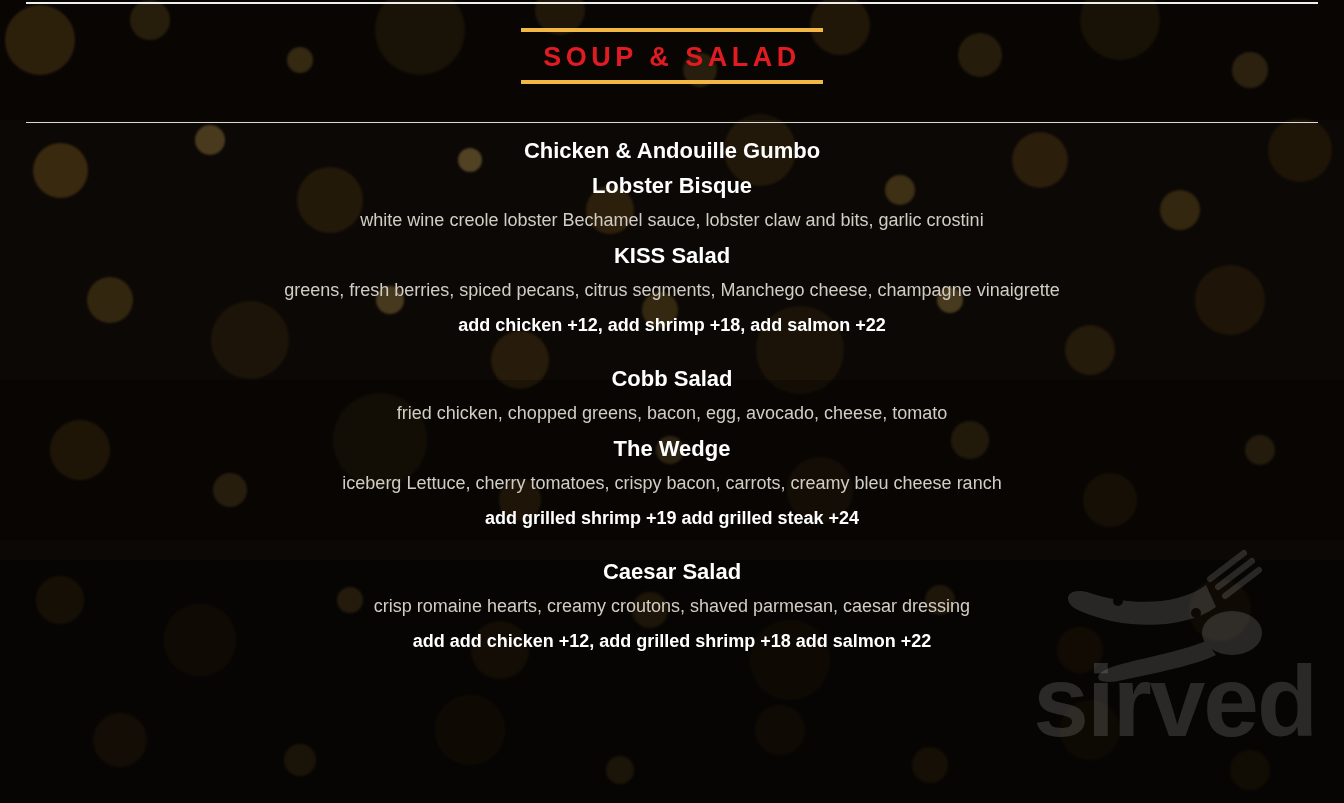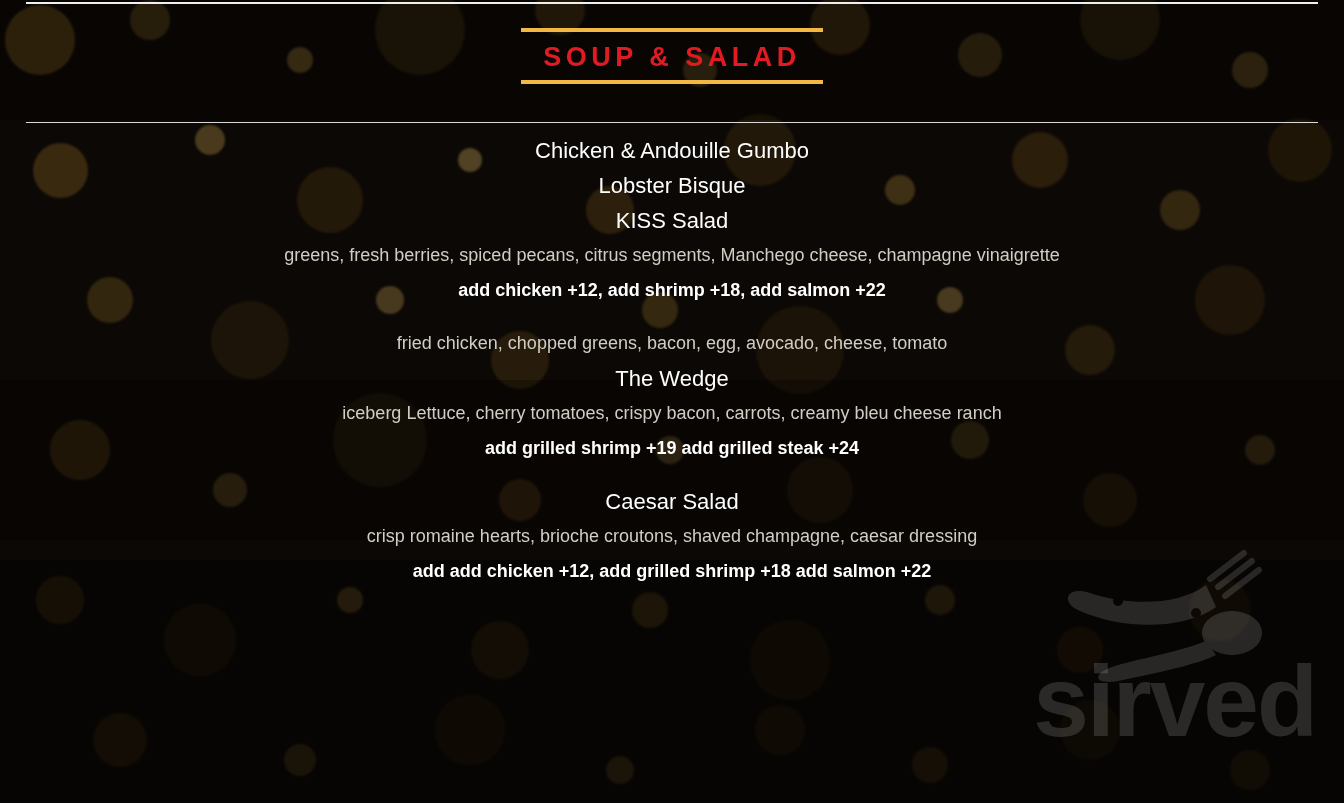--- a/index.html
+++ b/index.html
@@ -87,21 +87,21 @@
     position: absolute;
     top: 133px;
     left: 0;
     width: 100%;
     text-align: center;
   }
   .item { margin-bottom: 0; }
   .item-name {
     color: #ffffff;
     font-size: 22px;
-    font-weight: normal;
+    font-weight: bold;
     line-height: 35px;
   }
   .item-desc {
     color: #d2cdc4;
     font-size: 18px;
     line-height: 35px;
     font-weight: normal;
   }
   .item-add {
     color: #ffffff;
@@ -212,39 +212,41 @@
   </div>
 
   <div class="header-rule"></div>
 
   <div class="menu">
       <div class="item">
         <div class="item-name">Chicken &amp; Andouille Gumbo</div>
       </div>
       <div class="item">
         <div class="item-name">Lobster Bisque</div>
+        <div class="item-desc">white wine creole lobster Bechamel sauce, lobster claw and bits, garlic crostini</div>
       </div>
       <div class="item">
         <div class="item-name">KISS Salad</div>
         <div class="item-desc">greens, fresh berries, spiced pecans, citrus segments, Manchego cheese, champagne vinaigrette</div>
         <div class="item-add">add chicken +12, add shrimp +18, add salmon +22</div>
       </div>
       <div class="gap"></div>
       <div class="item">
+        <div class="item-name">Cobb Salad</div>
         <div class="item-desc">fried chicken, chopped greens, bacon, egg, avocado, cheese, tomato</div>
       </div>
       <div class="item">
         <div class="item-name">The Wedge</div>
         <div class="item-desc">iceberg Lettuce, cherry tomatoes, crispy bacon, carrots, creamy bleu cheese ranch</div>
         <div class="item-add">add grilled shrimp +19 add grilled steak +24</div>
       </div>
       <div class="gap"></div>
       <div class="item">
         <div class="item-name">Caesar Salad</div>
-        <div class="item-desc">crisp romaine hearts, brioche croutons, shaved champagne, caesar dressing</div>
+        <div class="item-desc">crisp romaine hearts, creamy croutons, shaved parmesan, caesar dressing</div>
         <div class="item-add">add add chicken +12, add grilled shrimp +18 add salmon +22</div>
       </div>
       <div class="gap"></div>
     </div>
 
   <svg class="wm-icon" width="210" height="140" viewBox="0 0 210 140">
     <g fill="#ffffff" opacity="0.85">
       <path d="M188 8 l-34 26 M196 16 l-34 26 M203 25 l-34 26" stroke="#ffffff" stroke-width="6" fill="none" stroke-linecap="round"></path>
       <path d="M150 40 C120 62 70 60 34 48 C10 40 4 58 24 66 C70 86 130 84 160 62 Z"></path>
       <ellipse cx="176" cy="88" rx="30" ry="22"></ellipse>

